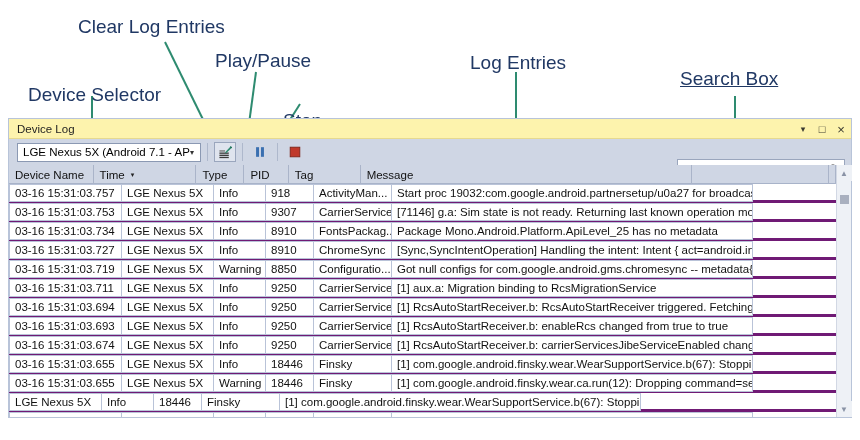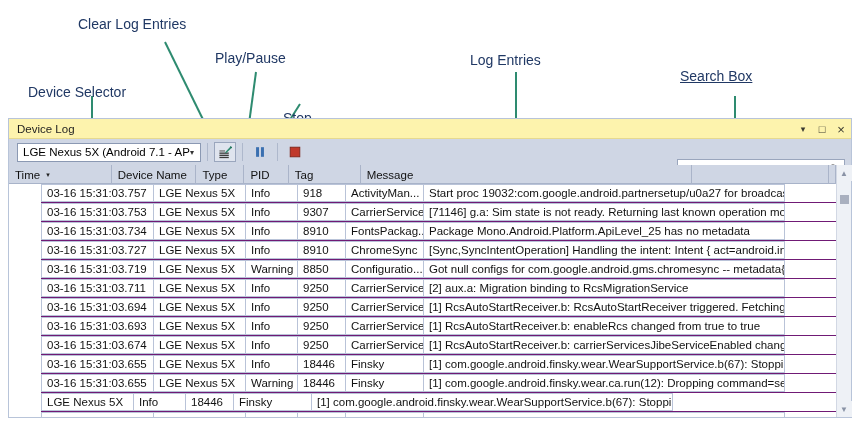--- a/index.html
+++ b/index.html
@@ -12,21 +12,21 @@
   }
 
   #root { position: relative; width: 860px; height: 440px; background: #fff; }
 
   
   .annot-svg { position: absolute; left: 0; top: 0; width: 860px; height: 440px; pointer-events: none; }
   .annot-label {
     position: absolute;
     color: #203864;
     font-family: "Liberation Sans", sans-serif;
-    font-size: 14px;
+    font-size: 19px;
     font-weight: 400;
     white-space: nowrap;
     letter-spacing: 0px;
   }
 
   
   .pad {
     position: absolute;
     left: 8px; top: 118px;
     width: 844px; height: 300px;
@@ -128,22 +128,21 @@
     border-right: 1px solid #aab4c9;
     height: 19px;
     overflow: hidden; white-space: nowrap;
   }
   .hdr .sort-caret { font-size: 7px; margin-left: 6px; color: #222; }
 
   .rows { position: relative; }
   .row {
     display: flex;
     height: 19px;
-    border-bottom: 1px solid #701a75;
-    margin-left: 32px;
+    border-bottom: 3px solid #701a75;
   }
   .row .cell {
     font-size: 11.5px; color: #111;
     display: flex; align-items: center;
     padding-left: 5px;
     height: 18px;
     overflow: hidden; white-space: nowrap;
     border: 1px solid #b9c3d8;
     border-right: none;
     background: #ffffff;
@@ -267,25 +266,25 @@
           <circle cx="6.6" cy="6.4" r="4" fill="none" stroke="#4a4a4a" stroke-width="1.3"></circle>
           <line x1="9.6" y1="9.5" x2="14" y2="14.3" stroke="#4a4a4a" stroke-width="1.4"></line>
         </svg>
       </div>
     </div>
 
     <div class="grid">
       <div class="grid-main">
 
         <div class="hdr">
+          <div class="cell c-dev">Device Name</div>
           <div class="cell c-time">
             <span>Time</span>
             <span class="sort-caret">▾</span>
           </div>
-          <div class="cell c-dev">Device Name</div>
           <div class="cell c-type">Type</div>
           <div class="cell c-pid">PID</div>
           <div class="cell c-tag">Tag</div>
           <div class="cell c-msg">Message</div>
           <div class="cell c-x1"></div>
           <div class="cell c-x2"></div>
         </div>
 
         <div class="rows" id="rows-container">
             <div class="row">
@@ -327,21 +326,21 @@
               <div class="cell c-pid">8850</div>
               <div class="cell c-tag">Configuratio...</div>
               <div class="cell c-msg">Got null configs for com.google.android.gms.chromesync -- metadata{ ser...</div>
             </div>
             <div class="row">
               <div class="cell c-time">03-16 15:31:03.711</div>
               <div class="cell c-dev">LGE Nexus 5X</div>
               <div class="cell c-type">Info</div>
               <div class="cell c-pid">9250</div>
               <div class="cell c-tag">CarrierServices</div>
-              <div class="cell c-msg">[2] aux.a: Migration binding to RcsMigrationService</div>
+              <div class="cell c-msg">[1] aux.a: Migration binding to RcsMigrationService</div>
             </div>
             <div class="row">
               <div class="cell c-time">03-16 15:31:03.694</div>
               <div class="cell c-dev">LGE Nexus 5X</div>
               <div class="cell c-type">Info</div>
               <div class="cell c-pid">9250</div>
               <div class="cell c-tag">CarrierServices</div>
               <div class="cell c-msg">[1] RcsAutoStartReceiver.b: RcsAutoStartReceiver triggered. Fetching RCS St...</div>
             </div>
             <div class="row">

